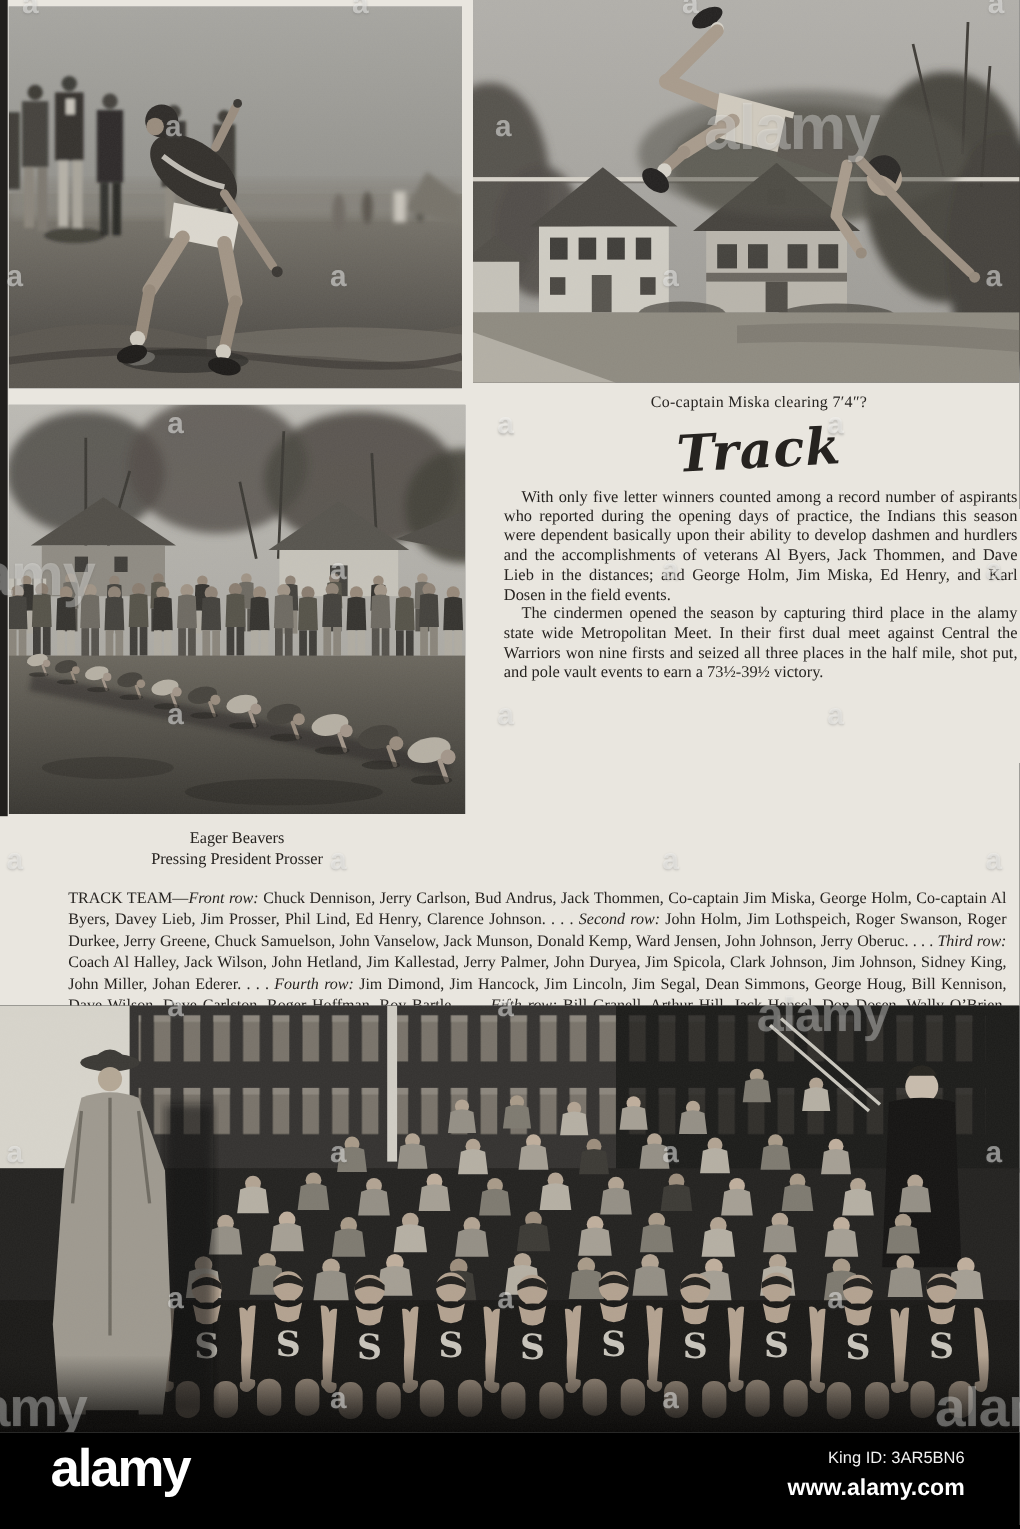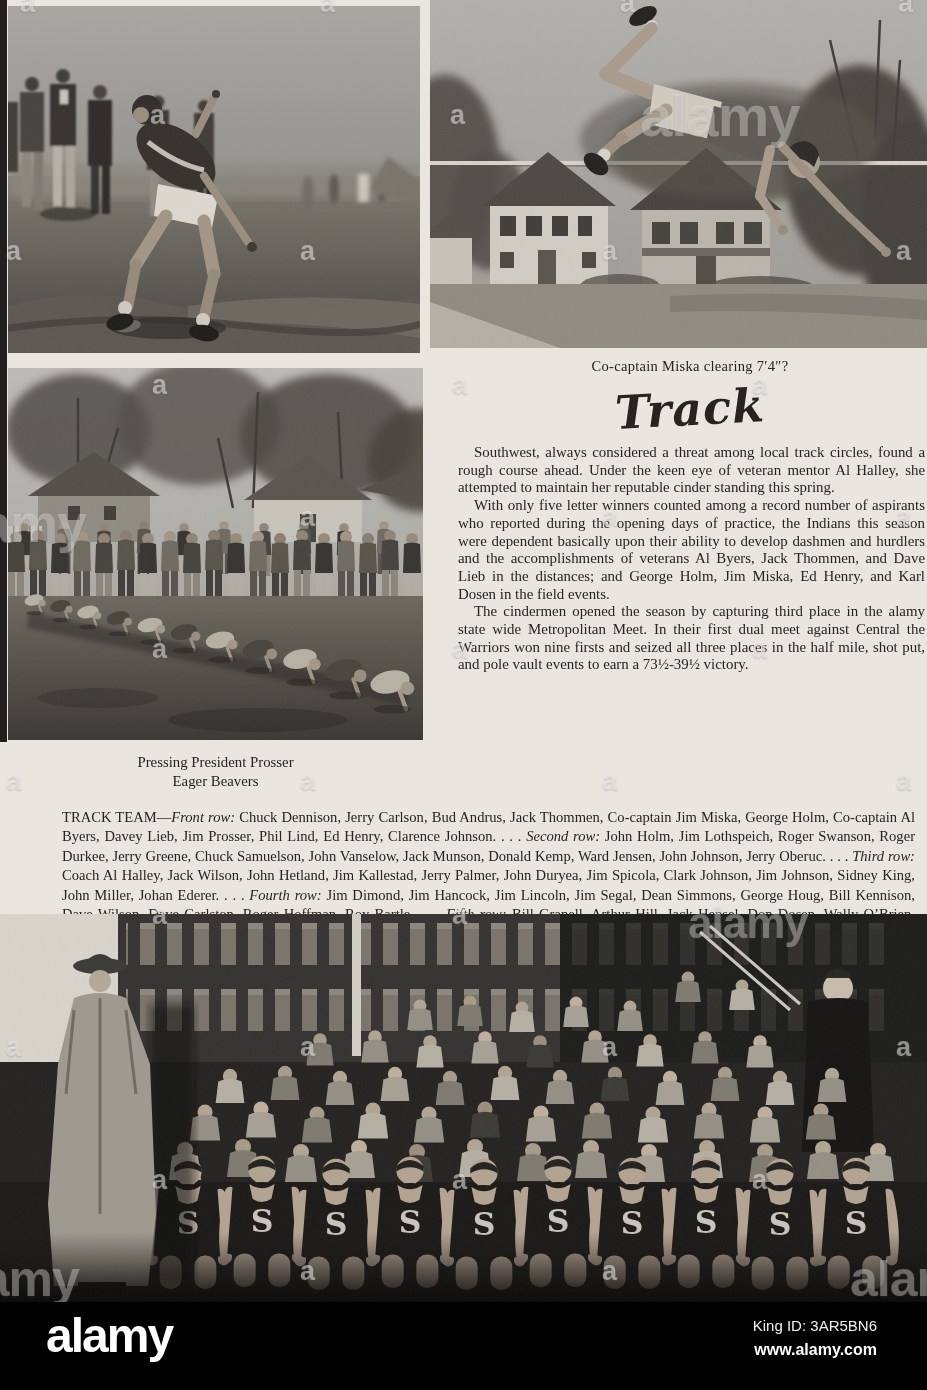--- a/index.html
+++ b/index.html
@@ -29,21 +29,21 @@
            text-shadow:0 1px 2px rgba(90,90,90,.28);}
   .wm-brand{position:absolute;color:rgba(246,246,244,.34);letter-spacing:-1px;
             text-shadow:0 1px 2px rgba(80,80,80,.2);}
 
   .alamy-bar{position:absolute;left:0;top:1302px;width:927px;height:88px;background:#000;
              color:#fff;font-family:"Liberation Sans",sans-serif;z-index:6;}
   .alamy-logo{position:absolute;left:46px;top:6px;font-size:48px;font-weight:bold;
               letter-spacing:-2px;}
   .bar-right{position:absolute;right:50px;top:15px;text-align:right;}
   .bar-id{font-size:15px;opacity:.95;}
-  .bar-url{font-size:16px;font-weight:bold;margin-top:7px;}
+  .bar-url{font-size:21px;font-weight:bold;margin-top:7px;}
 
   
   .t1{--b:#948f85;--h:#b2a392}.t2{--b:#7e7a70;--h:#a89a88}.t3{--b:#a59f94;--h:#bfae9c}
   .t4{--b:#3c3a35;--h:#9c8d7c}.t5{--b:#b5afa3;--h:#b2a392}
   .w1{--b:#44423d;--l:#8a857b;--h:#8f8376}.w2{--b:#35332f;--l:#b0aca2;--h:#97897a}
   .w3{--b:#565349;--l:#3f3d39;--h:#8a7d70}.w4{--b:#6e6a62;--l:#55524c;--h:#a09486}
   .cl{--b:#b6b0a4;--h:#a3968a}.cd{--b:#46433d;--h:#998c7e}
 </style>
 </head>
 <body>
@@ -248,21 +248,20 @@
         <circle cx="456" cy="252" r="5" fill="#968a7c"></circle>
       </g>
       <rect width="497" height="348" filter="url(#grainf)" opacity=".12"></rect>
     </svg>
   </div>
 
   <div class="caption-top">Co-captain Miska clearing 7′4″?</div>
   <div class="page-title">Track</div>
 
   <div class="article">
-    <p>Southwest, always considered a threat among local track circles, found a rough course ahead. Under the keen eye of veteran mentor Al Halley, she attempted to maintain her reputable cinder standing this spring.</p>
     <p>With only five letter winners counted among a record number of aspirants who reported during the opening days of practice, the Indians this season were dependent basically upon their ability to develop dashmen and hurdlers and the accomplishments of veterans Al Byers, Jack Thommen, and Dave Lieb in the distances; and George Holm, Jim Miska, Ed Henry, and Karl Dosen in the field events.</p>
     <p>The cindermen opened the season by capturing third place in the alamy state wide Metropolitan Meet. In their first dual meet against Central the Warriors won nine firsts and seized all three places in the half mile, shot put, and pole vault events to earn a 73½-39½ victory.</p>
   </div>
 
   <div class="photo" style="left:8px;top:368px;width:415px;height:372px;">
     <svg viewBox="0 0 415 372">
       <defs>
         <linearGradient id="skyC" x1="0" y1="0" x2="0" y2="1">
             <stop offset="0" stop-color="#bcbab4"></stop>
             <stop offset="1" stop-color="#acaaa4"></stop>
@@ -338,22 +337,22 @@
           <use href="#croucher" class="cd" transform="translate(336,302) scale(1.16)"></use>
           <use href="#croucher" class="cl" transform="translate(382,314) scale(1.24)"></use>
       </g>
       <ellipse cx="90" cy="330" rx="60" ry="10" fill="#2e2c28" opacity=".45"></ellipse>
       <ellipse cx="250" cy="352" rx="90" ry="12" fill="#2a2824" opacity=".5"></ellipse>
       <rect width="415" height="372" filter="url(#grainf)" opacity=".12"></rect>
     </svg>
   </div>
 
   <div class="photo-caption">
+    <div>Eager Beavers</div>
     <div>Pressing President Prosser</div>
-    <div>Eager Beavers</div>
   </div>
 
   <div class="roster"><span>TRACK TEAM—</span><i>Front row:</i><span> Chuck Dennison, Jerry Carlson, Bud Andrus, Jack Thommen, Co-captain Jim Miska, George Holm, Co-captain Al Byers, Davey Lieb, Jim Prosser, Phil Lind, Ed Henry, Clarence Johnson. . . . </span><i>Second row:</i><span> John Holm, Jim Lothspeich, Roger Swanson, Roger Durkee, Jerry Greene, Chuck Samuelson, John Vanselow, Jack Munson, Donald Kemp, Ward Jensen, John Johnson, Jerry Oberuc. . . . </span><i>Third row:</i><span> Coach Al Halley, Jack Wilson, John Hetland, Jim Kallestad, Jerry Palmer, John Duryea, Jim Spicola, Clark Johnson, Jim Johnson, Sidney King, John Miller, Johan Ederer. . . . </span><i>Fourth row:</i><span> Jim Dimond, Jim Hancock, Jim Lincoln, Jim Segal, Dean Simmons, George Houg, Bill Kennison, Dave Wilson, Dave Carlston, Roger Hoffman, Roy Bartle. . . . </span><i>Fifth row:</i><span> Bill Granell, Arthur Hill, Jack Hensel, Don Dosen, Wally O’Brien, Chuck Blumer, Dave Alford, Tom Miska, manager.</span></div>
 
   <div class="photo" style="left:0;top:914px;width:927px;height:388px;">
     <svg viewBox="0 0 927 388">
       <defs>
         <linearGradient id="fadeD" x1="0" y1="0" x2="0" y2="1">
             <stop offset="0" stop-color="#161513" stop-opacity="0"></stop>
             <stop offset="1" stop-color="#0a0908"></stop>

